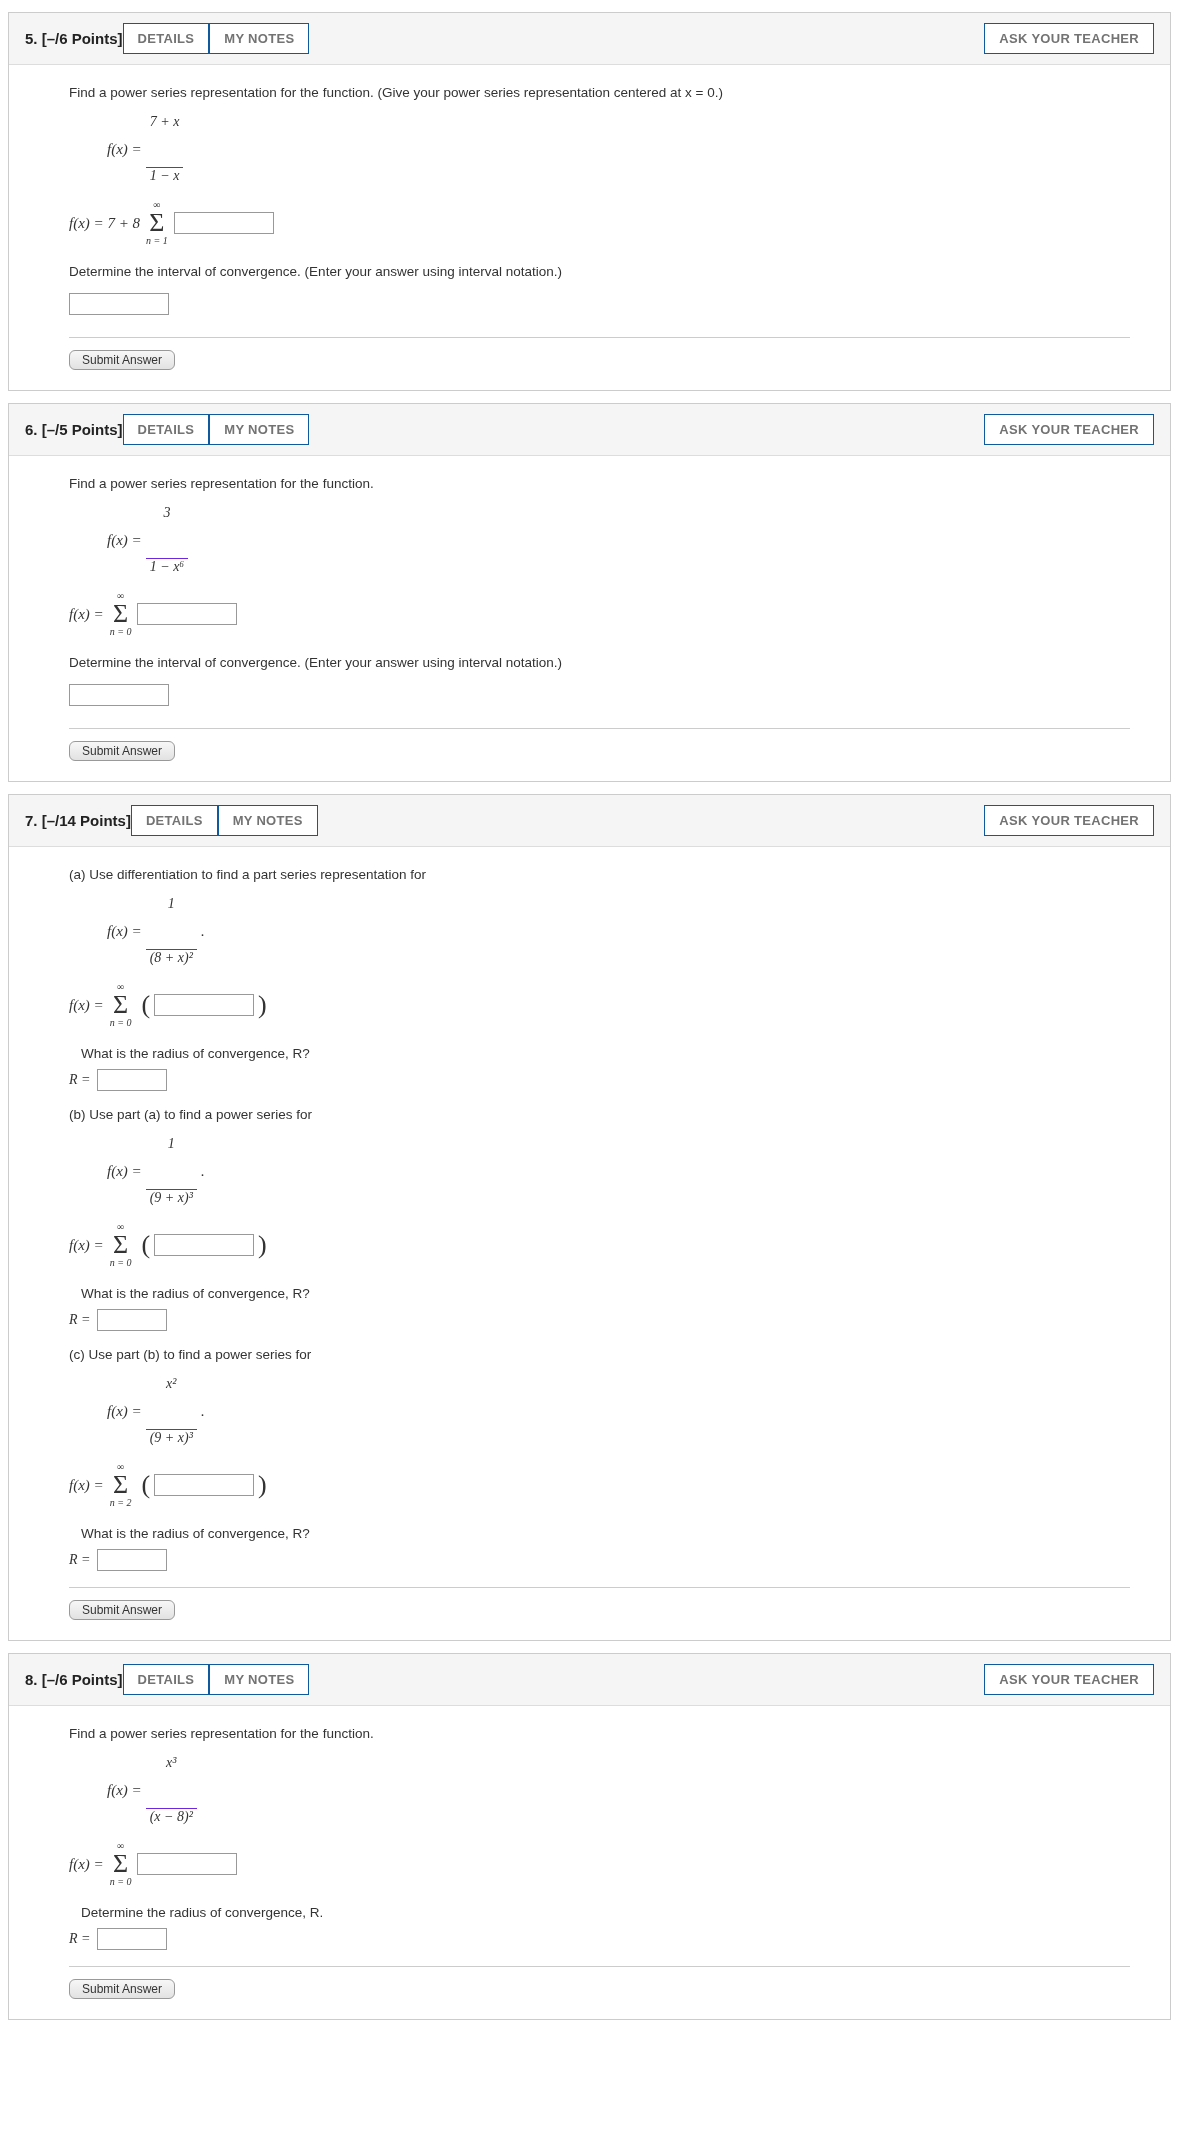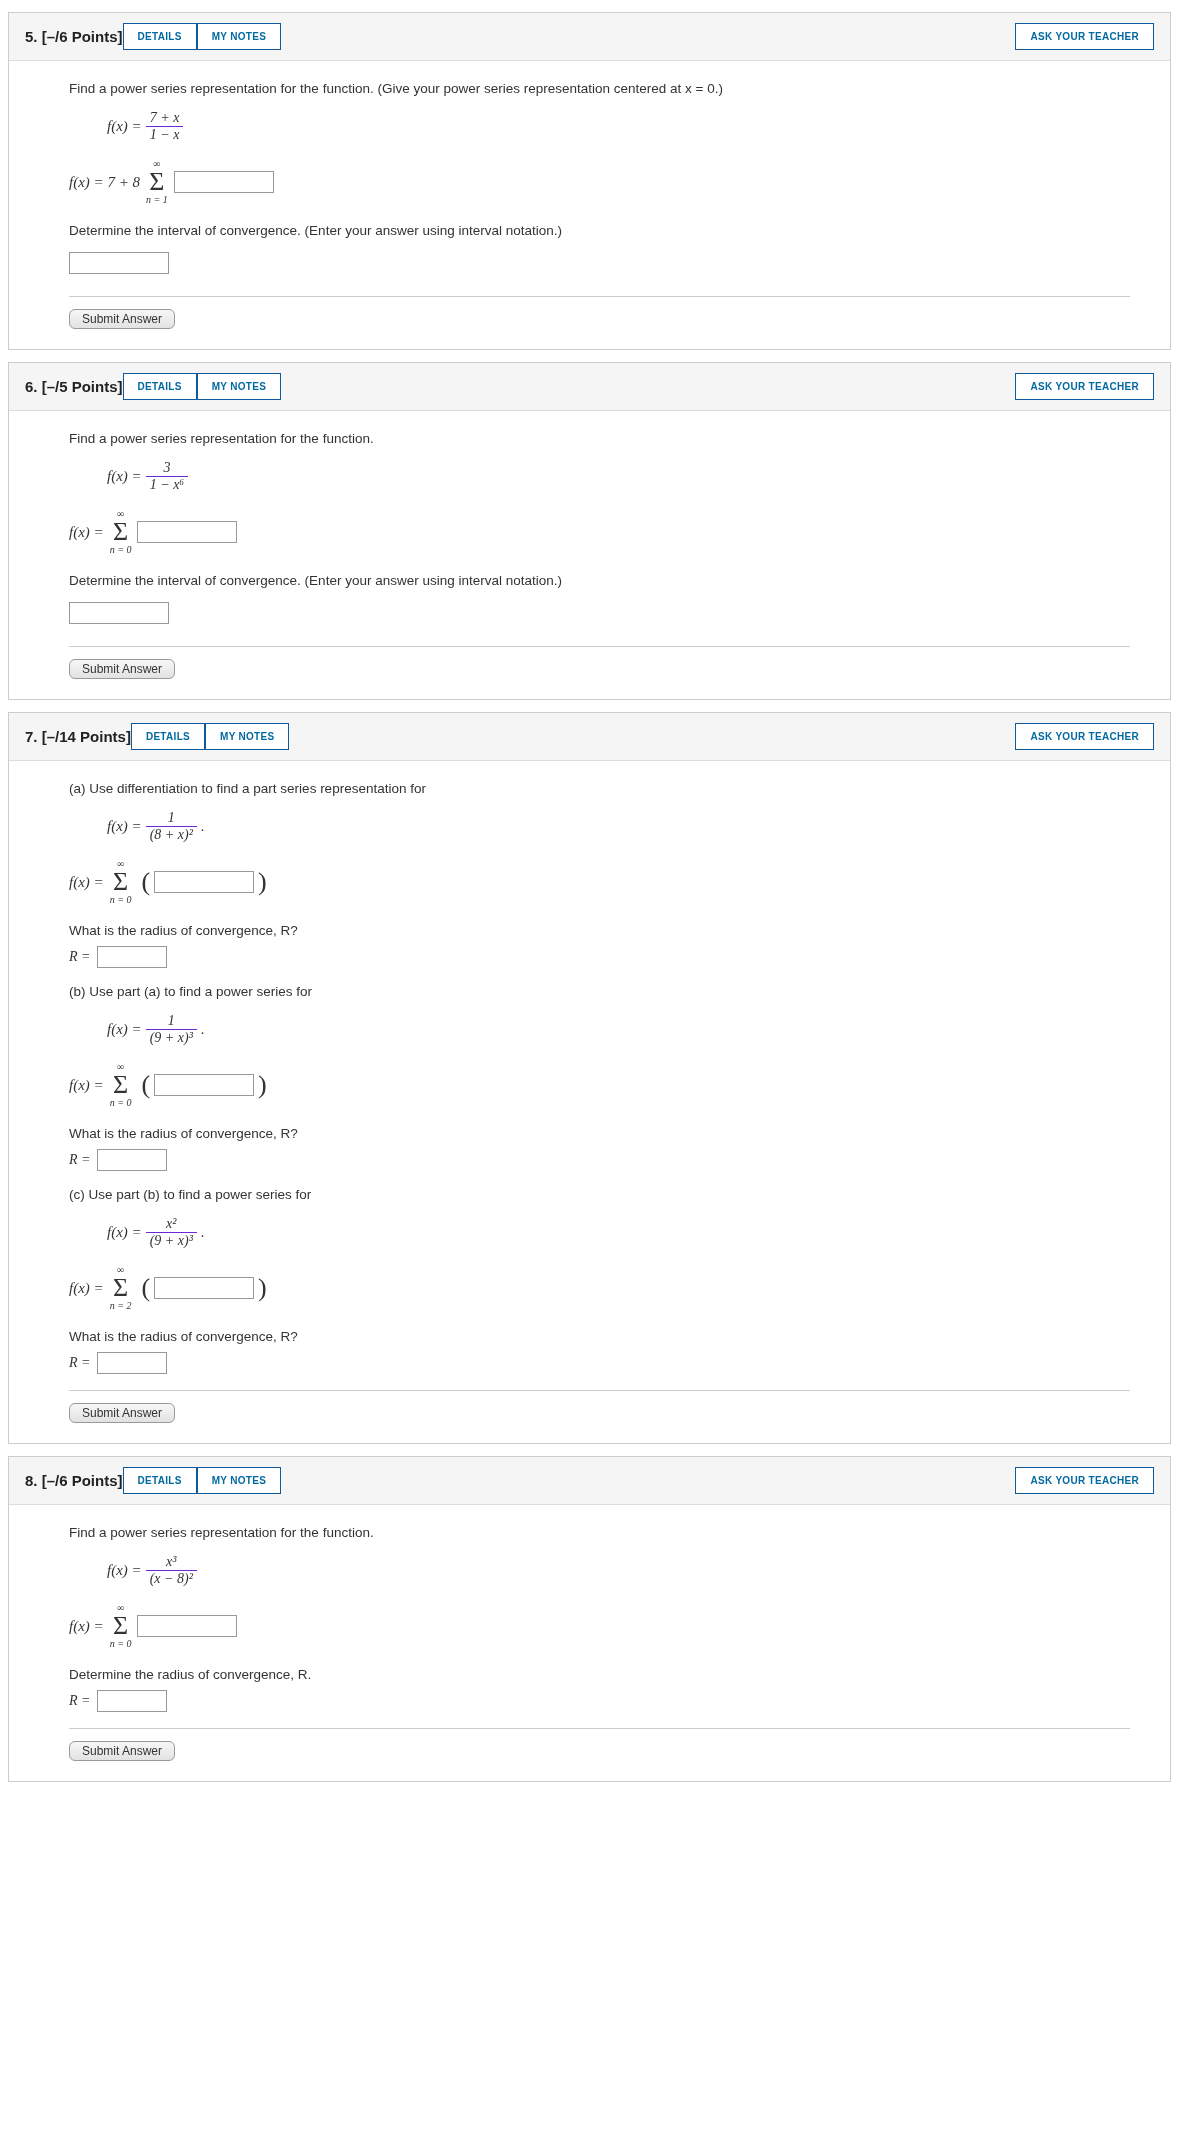--- a/index.html
+++ b/index.html
@@ -23,24 +23,24 @@
     display: flex;
     align-items: center;
   }
   .problem-number {
     font-weight: bold;
     font-size: 15px;
     color: #222;
   }
   .header-btn {
     border: 1.5px solid #0e5a9c;
-    color: #0369a1;
+    color: #737373;
     background: #fff;
     padding: 7px 14px;
-    font-size: 10px;
+    font-size: 13px;
     font-weight: 600;
     cursor: pointer;
     letter-spacing: 0.3px;
   }
   .spacer { flex: 1; }
   .problem-body {
     padding: 20px 40px 20px 60px;
   }
   .prompt {
     margin-bottom: 14px;
@@ -54,20 +54,21 @@
     display: flex;
     align-items: center;
   }
   .frac {
     display: inline-flex;
     flex-direction: column;
     align-items: center;
     vertical-align: middle;
     margin: 0 4px;
     font-size: 14px;
+    gap: 37px;
   }
   .frac .num { padding: 0 4px; }
   .frac .den { border-top: 1px solid #6d28d9; padding: 0 4px; }
   .answer-line {
     margin: 8px 0 18px 0;
     display: flex;
     align-items: center;
     font-family: "Times New Roman", serif;
     font-style: italic;
     font-size: 15px;
@@ -101,21 +102,21 @@
   .submit-btn {
     background: linear-gradient(#f7f7f7,#e2e2e2);
     border: 1px solid #999;
     border-radius: 6px;
     padding: 2px 12px;
     font-size: 12px;
     cursor: pointer;
     color: #333;
   }
   .paren { font-size: 26px; font-style: normal; padding: 0 4px; }
-  .subprompt { margin: 12px 0 8px 0; font-size: 13.5px; }
+  .subprompt { margin: 12px 0 8px 12px; font-size: 13.5px; }
   .r-line {
     font-style: italic;
     font-family: "Times New Roman", serif;
     display: flex;
     align-items: center;
     gap: 6px;
     margin-bottom: 16px;
   }
 </style>
 </head>

